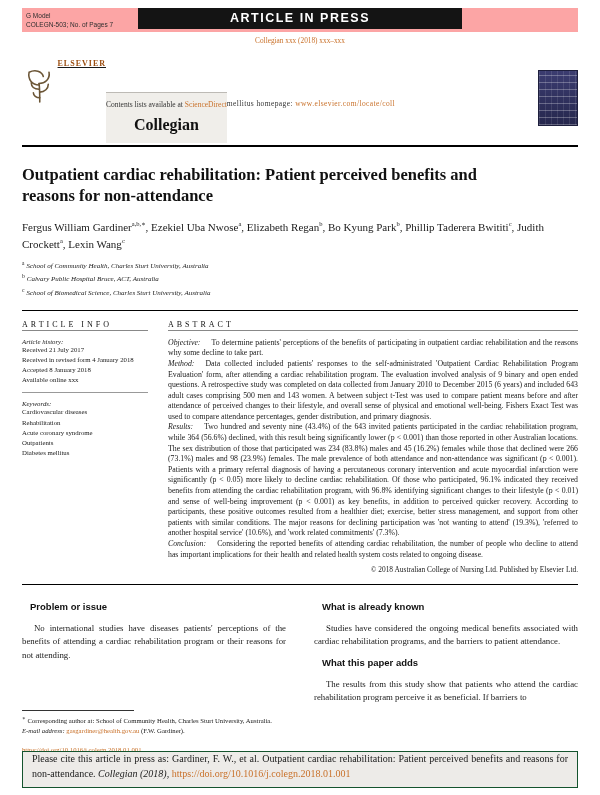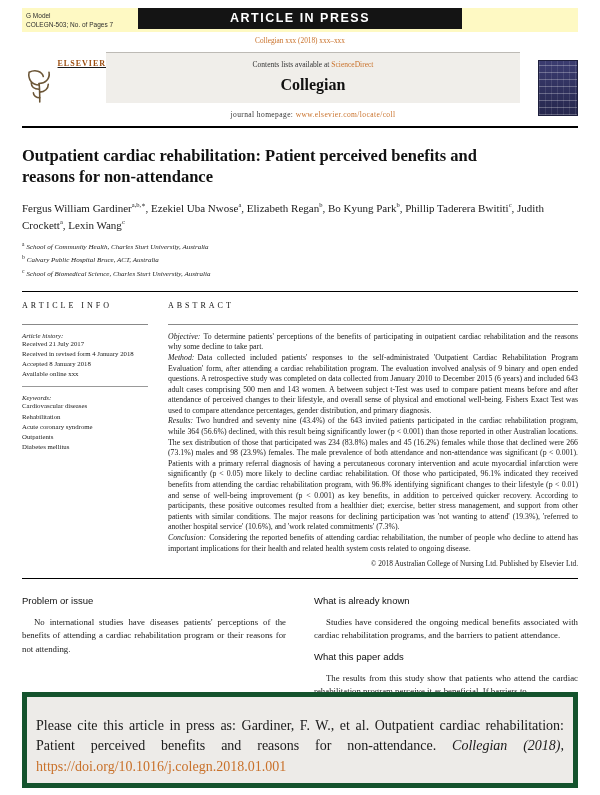--- a/index.html
+++ b/index.html
@@ -5,38 +5,38 @@
   * { box-sizing: border-box; }
   html,body { margin:0; padding:0; }
   body {
     width:600px; height:795px; position:relative; overflow:hidden;
     background:#ffffff; color:#1a1a1a;
     font-family:"Liberation Serif","DejaVu Serif",serif;
   }
   .page { padding:8px 22px 0 22px; }
 
   
-  .masthead { position:relative; background:#fef9c3; height:24px; }
+  .masthead { position:relative; background:#fca5a5; height:24px; }
   .masthead-meta {
     position:absolute; left:4px; top:3px;
     font-family:"Liberation Sans",sans-serif; font-size:6.5px; line-height:1.45; color:#2e2e2e;
   }
   .banner {
     position:absolute; left:50%; top:0; transform:translateX(-50%);
     background:#141414; color:#ffffff; height:21px; line-height:21px;
     font-family:"Liberation Sans",sans-serif; font-weight:bold;
     font-size:12.5px; letter-spacing:1.5px; padding:0 92px; white-space:nowrap;
   }
   .citation-line { text-align:center; font-size:7.3px; color:#c9712a; margin:4px 0 7px; }
 
   
   .journal-header { display:flex; align-items:stretch; }
   .jh-left { width:84px; display:flex; flex-direction:row; align-items:flex-start; padding-top:5px;text-decoration:underline; }
   .elsevier-word { font-size:8px; font-weight:bold; letter-spacing:1px; color:#9c4e11; margin-top:2px; }
-  .jh-mid { flex:1; display:flex; flex-direction:column; }
+  .jh-mid { flex:1; display:flex; flex-direction:row;margin-top:40px; }
   .jh-box { background:#f0eeea; text-align:center; padding:7px 0 9px; border-top:1px solid #bdbab5; }
   .contents-line { font-size:7.5px; color:#333; }
   .sciencedirect { color:#c9712a; text-decoration:none; }
   .journal-name { font-size:16px; font-weight:bold; margin-top:7px; color:#111; }
   .homepage-line { text-align:center; font-size:7.5px; letter-spacing:0.4px; padding:7px 0 5px; background:#fff; color:#333; }
   .homepage-url { color:#c9712a; text-decoration:none; }
   .jh-right { width:58px; display:flex; align-items:center; justify-content:flex-end; }
   .cover {
     width:40px; height:56px; border:1px solid #1d1e3c;
     background-image:
@@ -58,52 +58,52 @@
   .affiliations sup { font-style:normal; font-size:5.5px; margin-right:2px; }
 
   .info-divider { border-top:1px solid #000; margin-top:11px; }
 
   
   .info-abstract { display:flex; gap:20px; padding-top:9px; }
   .col-info { width:126px; flex-shrink:0; }
   .col-abs { flex:1; }
   .sec-heading {
     font-size:8px; letter-spacing:3px; color:#111;
-    border-bottom:1px solid #888; padding-bottom:14px;
+    border-bottom:1px solid #888; padding-bottom:1px;
   }
   .history-label, .keywords-label { font-size:6.8px; font-style:italic; margin-top:7px; }
   .info-line { font-size:6.8px; line-height:1.5; }
   .info-sep { border-top:1px solid #999; margin:7px 0 0; }
   .abs-body { margin-top:7px; }
   .abs-p { margin:0; font-size:7.8px; line-height:1.36; text-align:justify; }
-  .abs-label { font-style:italic; margin-right:3px; }
+  .abs-label { font-style:italic; margin-right:11px; }
   .abs-copyright { text-align:right; font-size:7.4px; margin-top:5px; }
 
   .body-divider { border-top:1px solid #000; margin-top:10px; }
 
   
   .body-cols { display:flex; gap:28px; padding-top:8px; }
   .body-col { flex:1; min-width:0; }
-  .body-heading { font-family:"Liberation Sans",sans-serif; font-weight:normal; font-size:9.5px; margin:8px 0 10px; color:#111; }
+  .body-heading { font-family:"Liberation Sans",sans-serif; font-weight:bold; font-size:9.5px; margin:8px 8px 10px; color:#111; }
   .body-p { font-size:8.8px; line-height:1.5; text-align:justify; text-indent:12px; margin:0; }
 
   
   .footnote-block { margin-top:48px; }
   .fn-rule { width:112px; border-top:1px solid #333; margin-bottom:4px; }
   .fn-text { font-size:6.7px; line-height:1.45; }
   .fn-marker { font-size:5.5px; }
   .fn-email-label { font-style:italic; }
   .fn-link { color:#c9712a; text-decoration:none; }
   .bottom-links { margin-top:10px; font-size:6.7px; line-height:1.5; }
 
   
   .cite-box {
     position:absolute; left:22px; right:22px; bottom:7px;
-    border:5px solid #14532d; background:#edebe8;
-    padding:19px 9px 6px; font-size:14px; line-height:1.45; text-align:justify;
+    border:1px solid #14532d; background:#edebe8;
+    padding:0 9px 6px; font-size:10px; line-height:1.45; text-align:justify;
   }
   .cite-journal { font-style:italic; }
 </style>
 </head>
 <body>
 
 <div class="page">
 
   <div class="masthead">
     <div class="masthead-meta">
@@ -130,21 +130,21 @@
       <div class="elsevier-word">ELSEVIER</div>
     </div>
     <div class="jh-mid">
       <div class="jh-box">
         <div class="contents-line">
           <span>Contents lists available at </span><a href="#" class="sciencedirect">ScienceDirect</a>
         </div>
         <div class="journal-name">Collegian</div>
       </div>
       <div class="homepage-line">
-        <span>journal homepage: </span><a href="#" class="homepage-url">www.elsevier.com/locate/coll</a>
+        <span>mellitus homepage: </span><a href="#" class="homepage-url">www.elsevier.com/locate/coll</a>
       </div>
     </div>
     <div class="jh-right">
       <div class="cover"></div>
     </div>
   </div>
   <div class="header-rule"></div>
 
   <div class="article-title">Outpatient cardiac rehabilitation: Patient perceived benefits and
 reasons for non-attendance</div>

